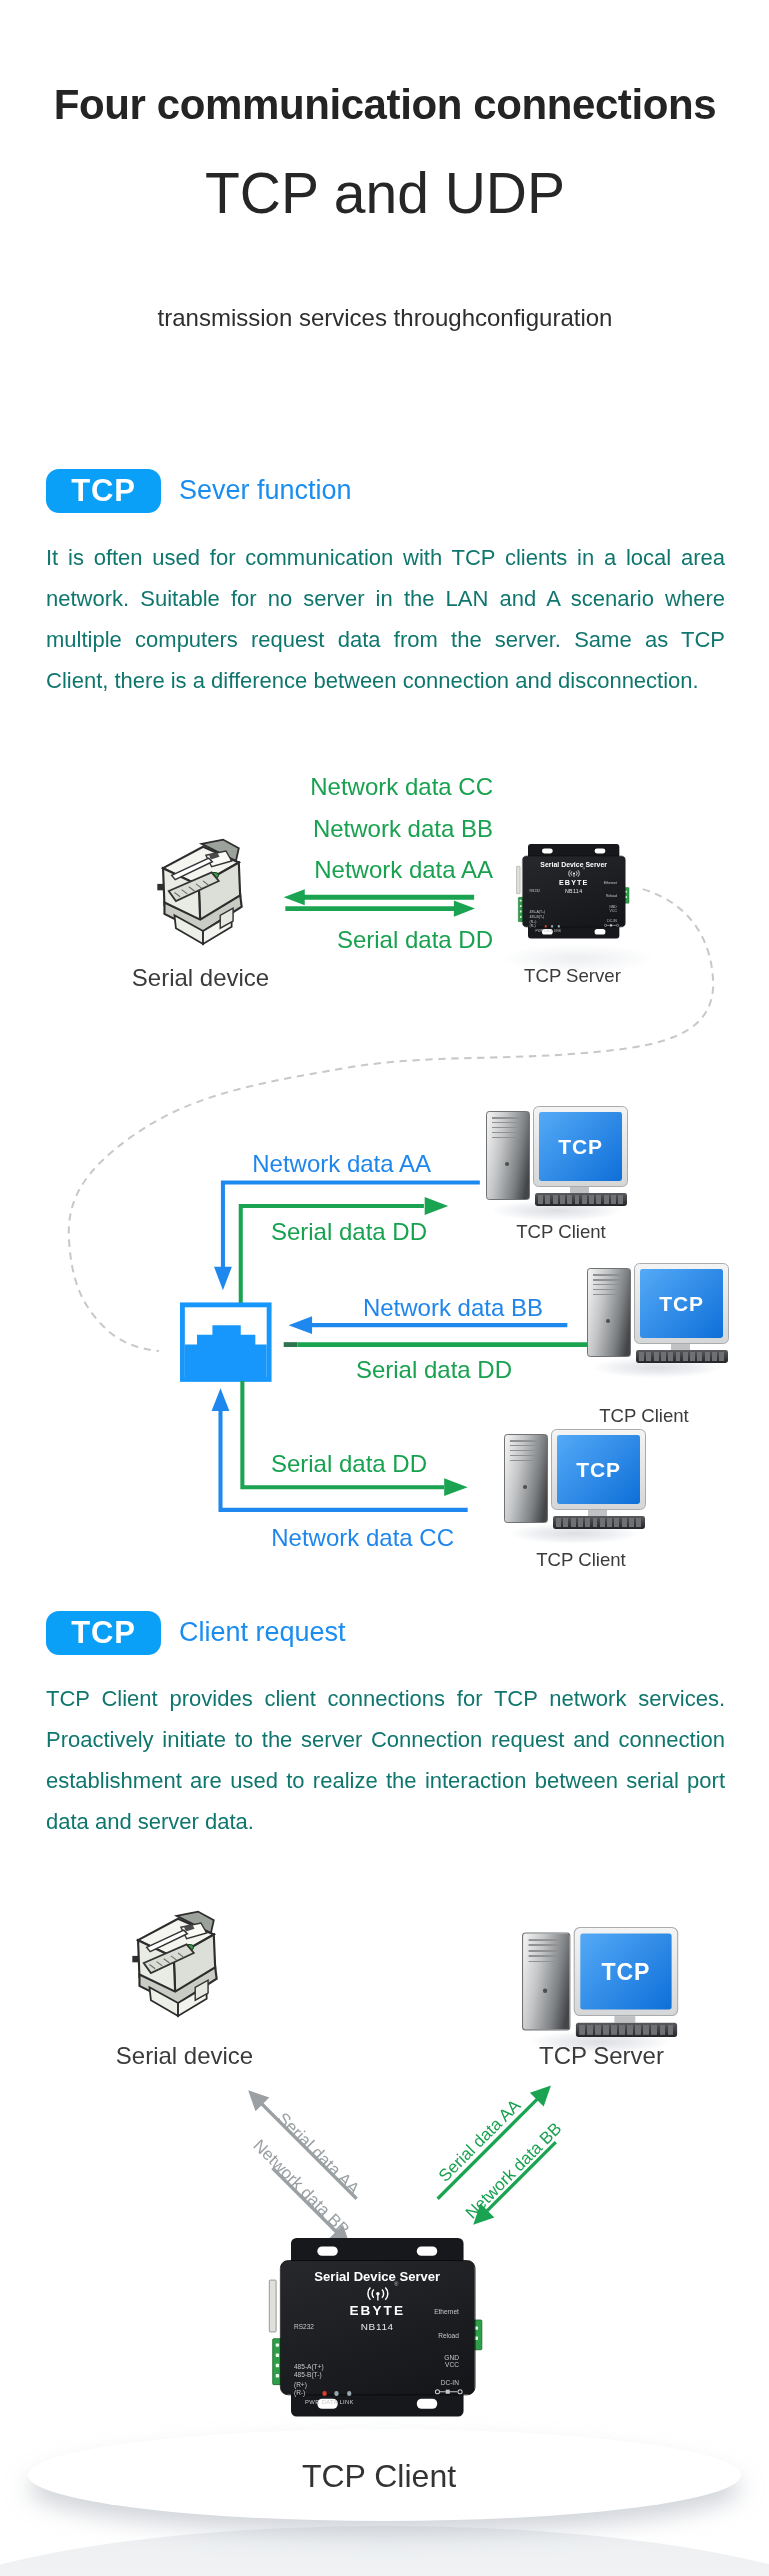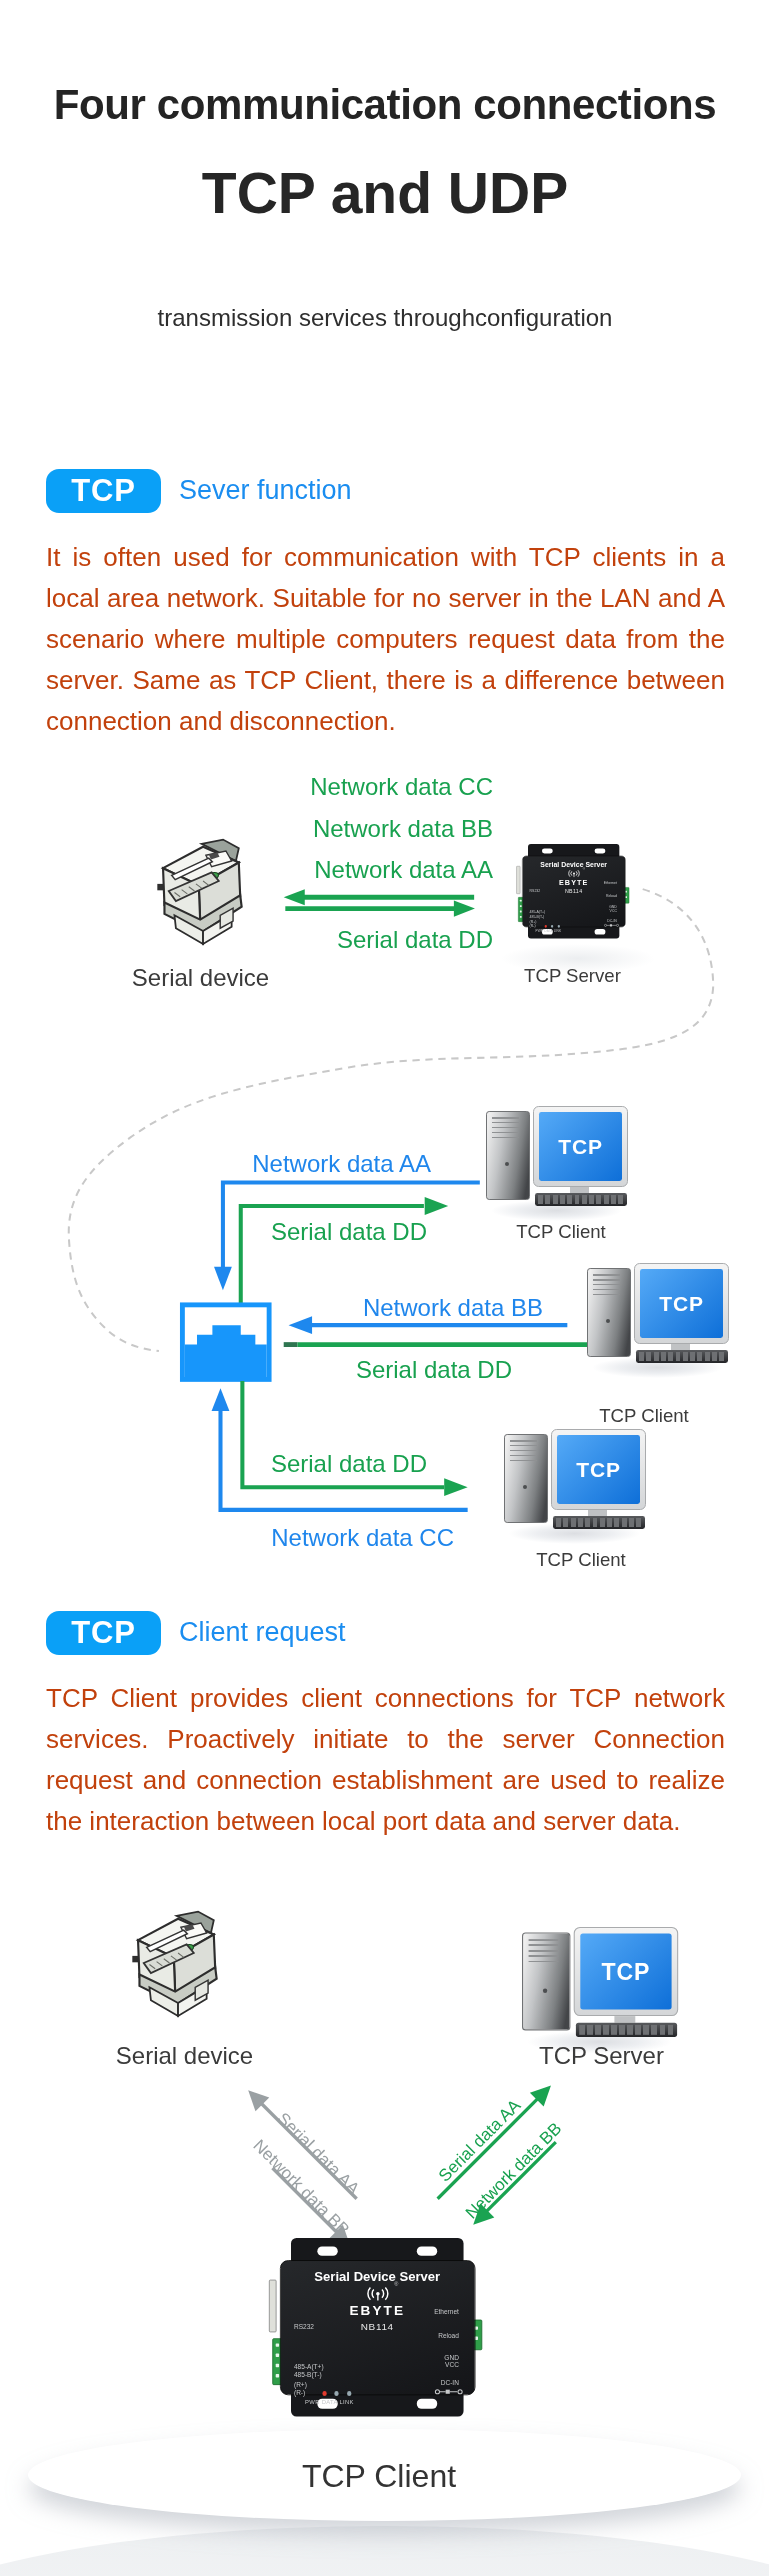--- a/index.html
+++ b/index.html
@@ -3,29 +3,29 @@
 <meta charset="utf-8">
 <style>
   html,body{margin:0;padding:0;background:#fff;}
   #page{position:relative;width:770px;height:2576px;background:#ffffff;overflow:hidden;
         font-family:"Liberation Sans", sans-serif;}
   .abs{position:absolute;}
   .ctr{text-align:center;}
 
   
   .page-title{left:0;top:81px;width:770px;font-size:42px;font-weight:600;color:#242424;letter-spacing:-0.4px;}
-  .page-subtitle{left:0;top:160px;width:770px;font-size:57px;font-weight:700;color:#262626;}
+  .page-subtitle{left:0;top:160px;width:770px;font-size:57px;font-weight:400;color:#262626;}
   .page-desc{left:0;top:293px;width:770px;font-size:24px;line-height:50px;color:#2e2e2e;}
 
   
   .sec-head{left:46px;height:45px;display:flex;align-items:center;}
   .badge{width:115px;height:44px;background:#0aa0f7;border-radius:13px;color:#fff;
          font-size:31px;font-weight:700;display:flex;align-items:center;justify-content:center;letter-spacing:0.8px;}
   .sec-title{margin-left:18px;font-size:27px;font-weight:500;color:#1a8df0;}
-  .para{left:46px;width:679px;font-size:26px;line-height:41px;color:#c2410c;text-align:justify;}
+  .para{left:46px;width:679px;font-size:22px;line-height:41px;color:#0f766e;text-align:justify;}
 
   
   .lbl{position:absolute;font-size:24px;text-align:right;white-space:nowrap;}
   .lbl-blue{color:#1f86ec;}
   .lbl-green{color:#18a14f;}
   .cap{position:absolute;color:#3b3b3b;text-align:center;white-space:nowrap;}
 
   
   .pc{position:absolute;width:142px;height:113px;transform-origin:0 0;}
   .pc-shadow{position:absolute;left:4.9px;top:94px;width:131px;height:21px;border-radius:50%;
@@ -273,21 +273,21 @@
           <div class="pc-keys"></div>
         </div>
     </div>
     <div class="cap" style="left:514px;top:796px;width:134px;font-size:18.6px;">TCP Client</div>
   </div>
 
   <div class="abs sec-head" style="top:1610px;">
     <div class="badge">TCP</div>
     <div class="sec-title">Client request</div>
   </div>
-  <div class="abs para" style="top:1678px;">TCP Client provides client connections for TCP network services. Proactively initiate to the server Connection request and connection establishment are used to realize the interaction between local port data and server data.</div>
+  <div class="abs para" style="top:1678px;">TCP Client provides client connections for TCP network services. Proactively initiate to the server Connection request and connection establishment are used to realize the interaction between serial port data and server data.</div>
 
   <div class="abs" style="left:0;top:1896px;width:770px;height:680px;">
 
     <div class="stage-band"></div>
     <div class="pedestal-big"></div>
 
     <svg class="abs" style="left:118px;top:6.5px;transform:scale(0.88);transform-origin:0 0;" width="130" height="134" viewBox="0 0 160 165">
       <polygon points="82,18 112,12 134,24 130,42" fill="#9aa29b" stroke="#2d2d2d" stroke-width="2.5"></polygon>
       <polygon points="28,52 84,22 134,44 78,76" fill="#f4f5f1" stroke="#2d2d2d" stroke-width="3"></polygon>
       <polygon points="134,44 136,92 80,126 78,76" fill="#dcded8" stroke="#2d2d2d" stroke-width="3"></polygon>

